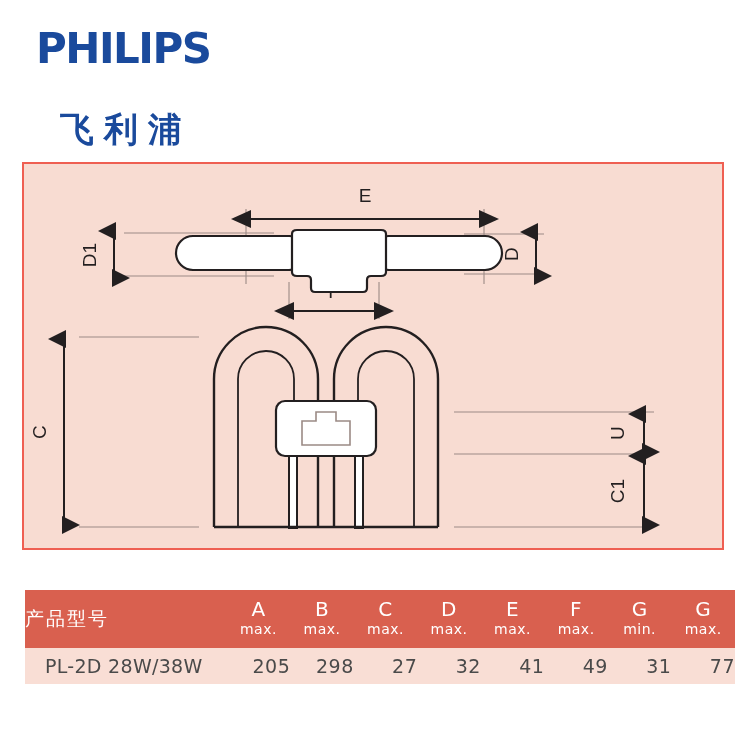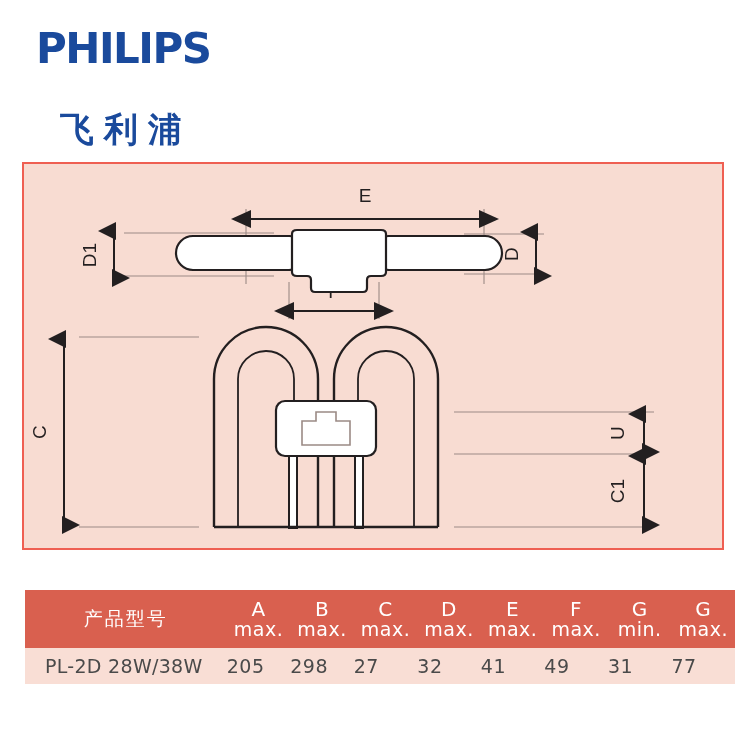--- a/index.html
+++ b/index.html
@@ -78,40 +78,40 @@
   }
   .hdr-letter {
     display: block;
     font-size: 20px;
     font-weight: normal;
     line-height: 20px;
     letter-spacing: 0.5px;
   }
   .hdr-qual {
     display: block;
-    font-size: 19px;
+    font-size: 14px;
     line-height: 20px;
     letter-spacing: 0.5px;
   }
   .hdr-model {
     font-size: 19px;
     font-weight: bold;
-    text-align: center;
+    text-align: left;
     padding-left: 20px;
     letter-spacing: 2px;
     font-family: "DejaVu Sans", sans-serif;
   }
   #spec-table tbody tr.row-a { background: #f9ded5; }
   #spec-table tbody tr.row-b { background: #f0bfb1; }
   #spec-table tbody td {
     height: 36px;
     vertical-align: middle;
     color: #4a4a4a;
     font-size: 19px;
-    text-align: left;
+    text-align: right;
     letter-spacing: 0.5px;
   }
   #spec-table tbody td.cell-model {
     text-align: left;
     padding-left: 20px;
     letter-spacing: 0.3px;
     margin-top: 23px;
   }
 
   .c-model { width: 200px; }

